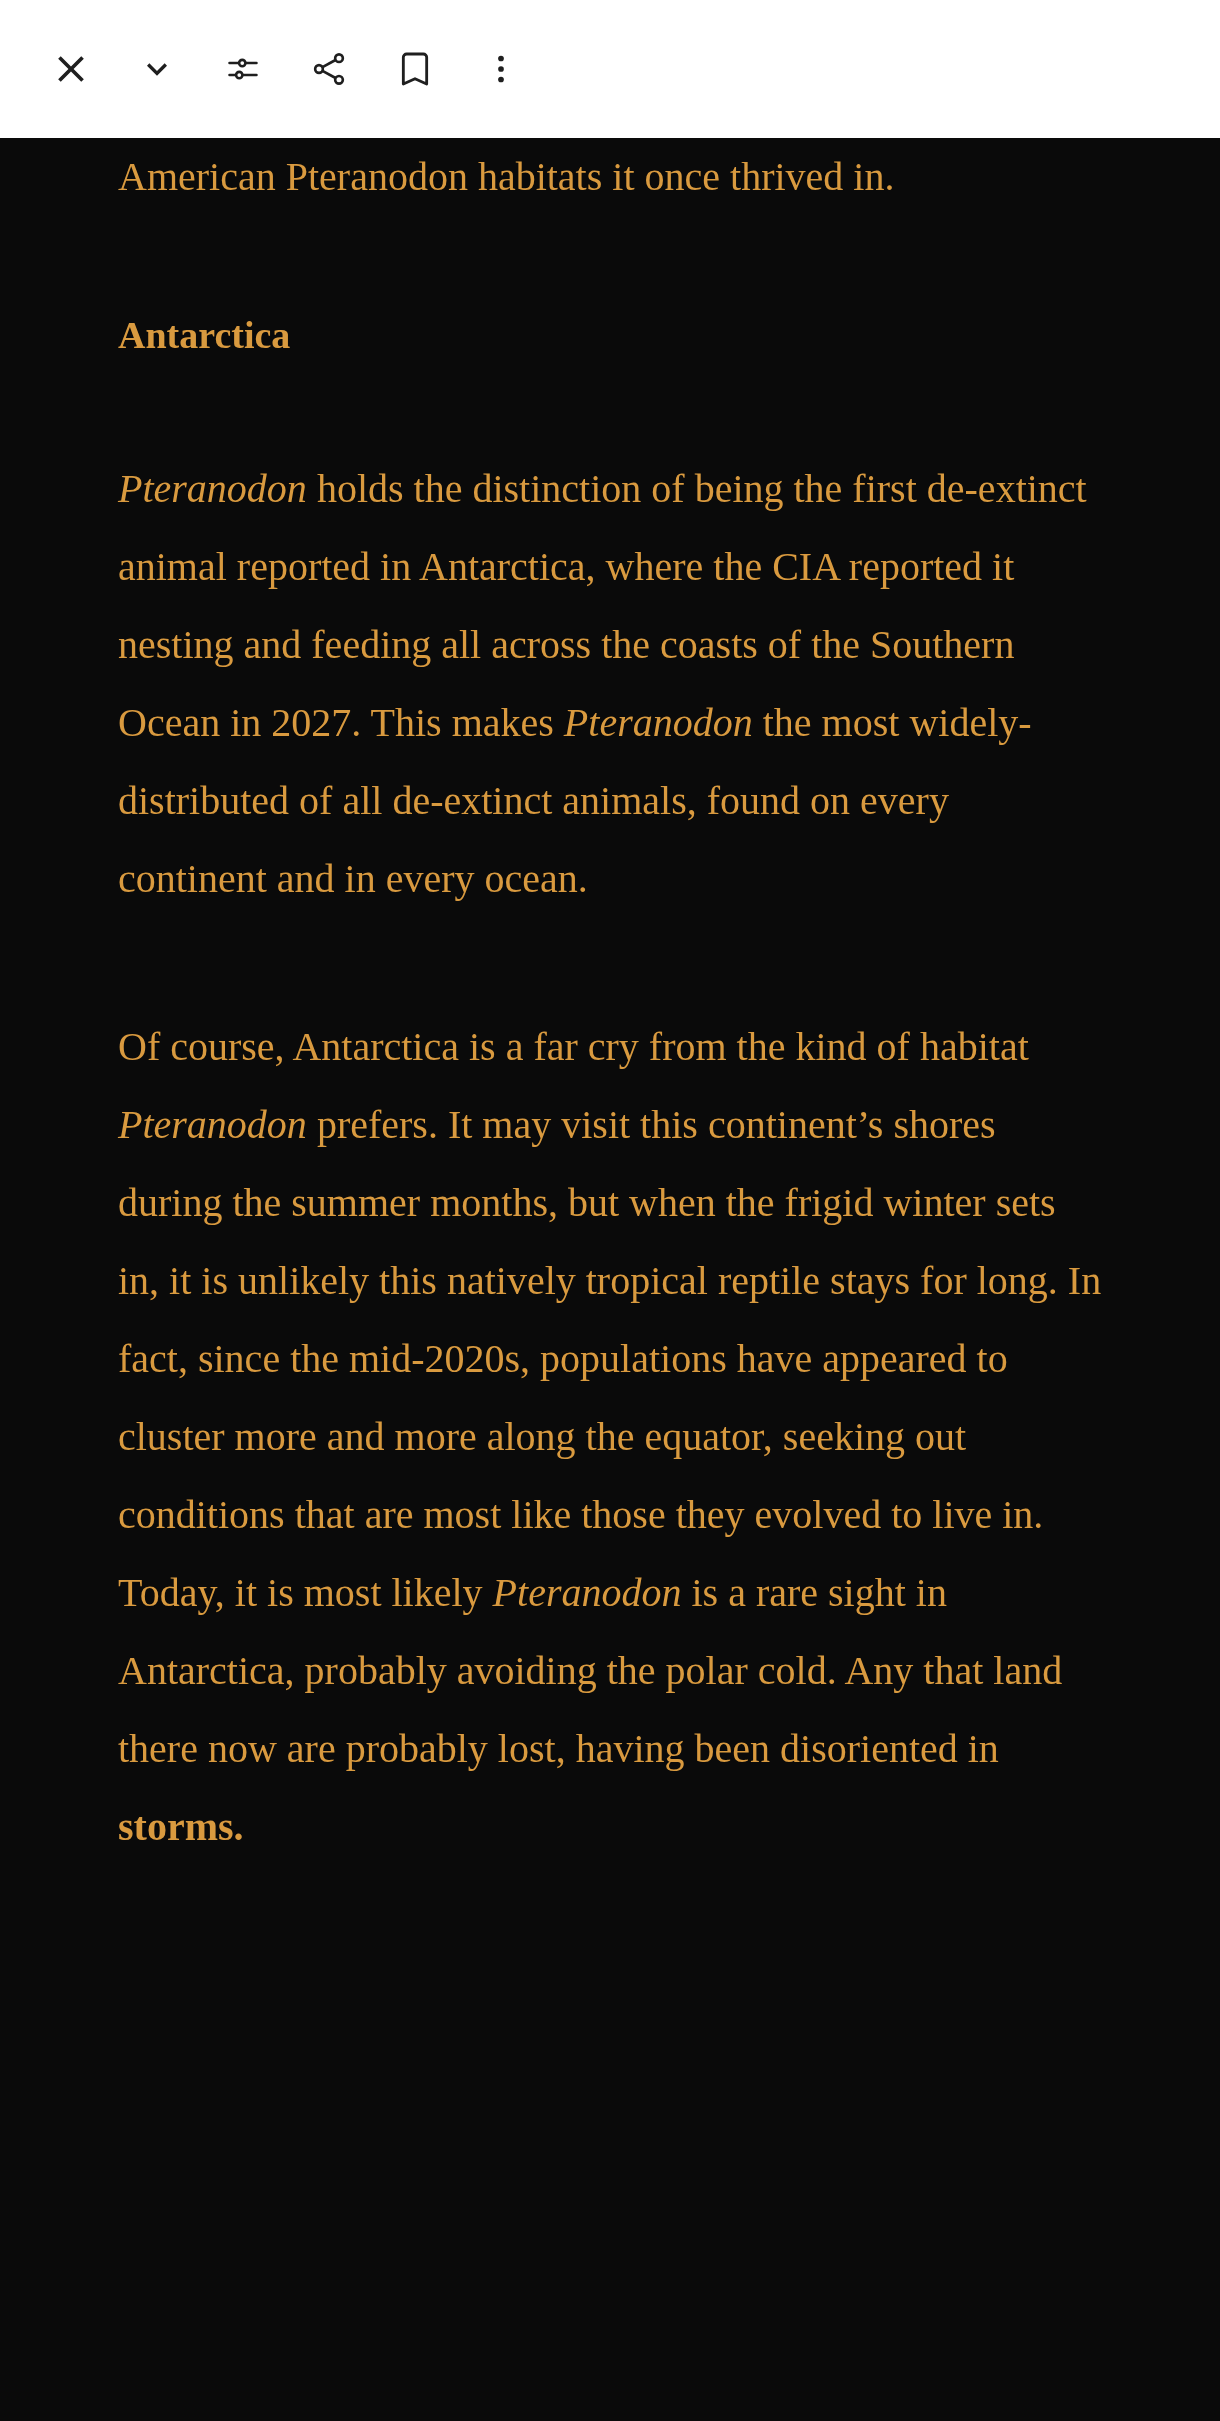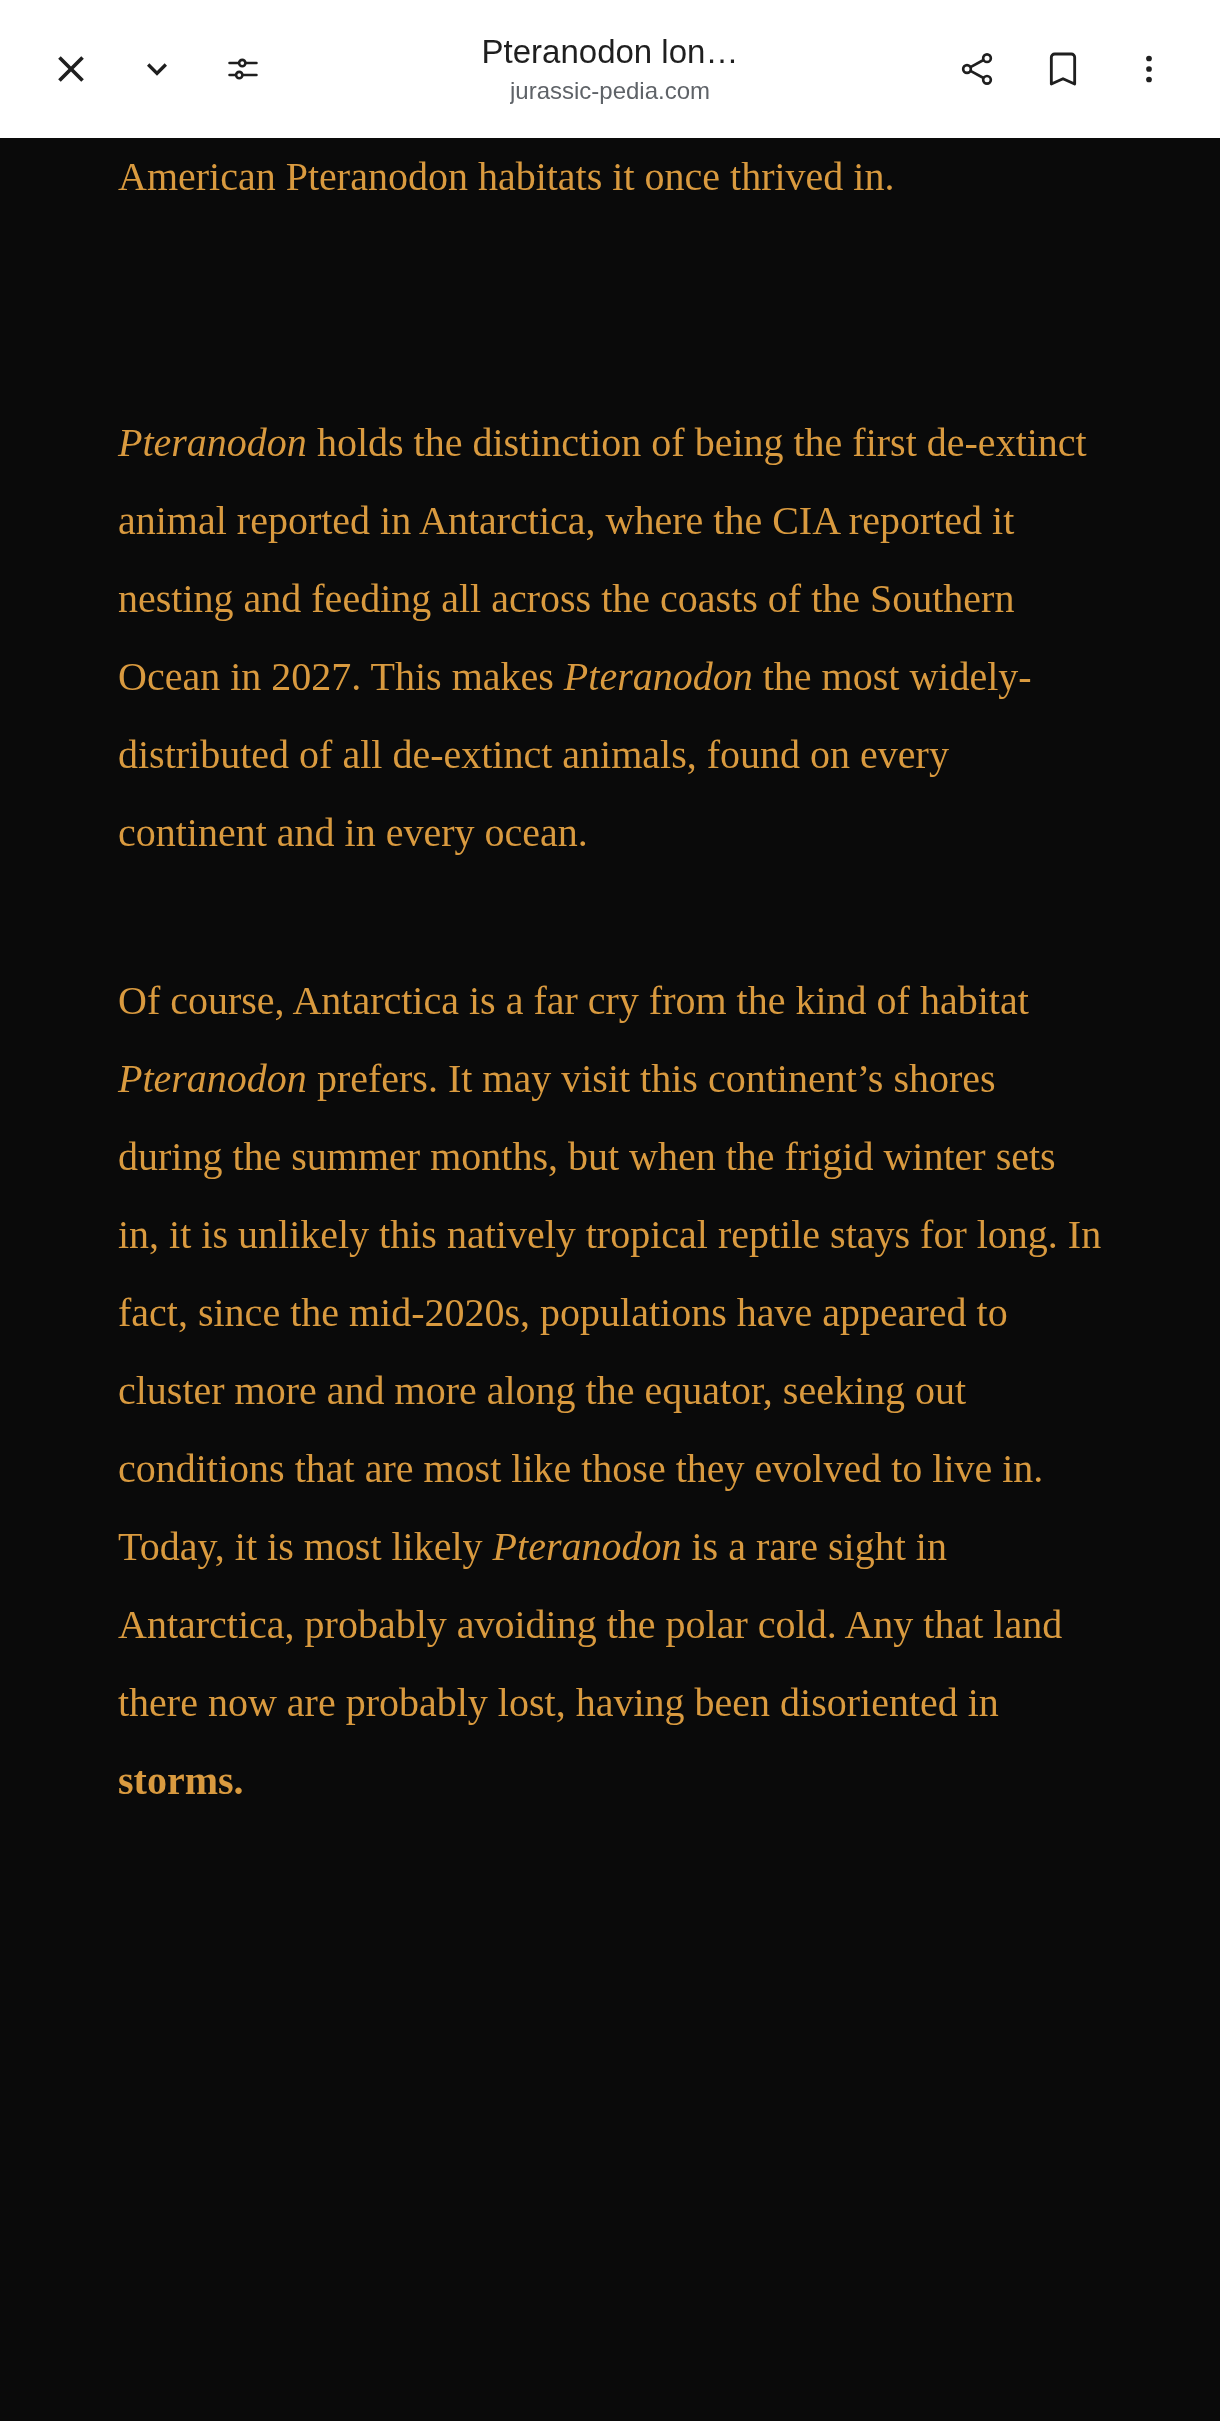--- a/index.html
+++ b/index.html
@@ -137,24 +137,20 @@
           <line x1="14" y1="8" x2="21" y2="8"></line>
           <line x1="3" y1="16" x2="7" y2="16"></line>
           <line x1="12" y1="16" x2="21" y2="16"></line>
         </g>
         <circle cx="11.5" cy="8" r="2.1" fill="none" stroke="#1f1f1f" stroke-width="1.7"></circle>
         <circle cx="9.5" cy="16" r="2.1" fill="none" stroke="#1f1f1f" stroke-width="1.7"></circle>
       </svg>
     </span>
   </div>
 
-  <div class="title-block">
-    <div class="cct-title">Pteranodon lon…</div>
-    <div class="cct-origin">jurassic-pedia.com</div>
-  </div>
 
   <div class="tb-btn">
     <span>
       <svg width="40" height="40" viewBox="0 0 24 24" aria-hidden="true">
         <g fill="none" stroke="#1f1f1f" stroke-width="1.6">
           <circle cx="18" cy="5.5" r="2.3"></circle>
           <circle cx="6" cy="12" r="2.3"></circle>
           <circle cx="18" cy="18.5" r="2.3"></circle>
           <line x1="8.1" y1="10.9" x2="15.9" y2="6.6"></line>
           <line x1="8.1" y1="13.1" x2="15.9" y2="17.4"></line>
@@ -182,20 +178,21 @@
   </div>
 </div>
 
 <div class="page">
   <div class="article">
 
     <p class="p-cont">American Pteranodon habitats it once thrived in.</p>
 
     <div class="spacer-1"></div>
 
+    <p class="h-sub">Antarctica</p>
 
     <div class="spacer-2"></div>
 
     <p><em class="it">Pteranodon</em><span> holds the distinction of being the first de-extinct animal reported in Antarctica, where the CIA reported it nesting and feeding all across the coasts of the Southern Ocean in 2027. This makes </span><em class="it">Pteranodon</em><span> the most widely-distributed of all de-extinct animals, found on every continent and in every ocean.</span></p>
 
     <div class="spacer-3"></div>
 
     <p><span>Of course, Antarctica is a far cry from the kind of habitat </span><em class="it">Pteranodon</em><span> prefers. It may visit this continent’s shores during the summer months, but when the frigid winter sets in, it is unlikely this natively tropical reptile stays for long. In fact, since the mid-2020s, populations have appeared to cluster more and more along the equator, seeking out conditions that are most like those they evolved to live in. Today, it is most likely </span><em class="it">Pteranodon</em><span> is a rare sight in Antarctica, probably avoiding the polar cold. Any that land there now are probably lost, having been disoriented in </span><span class="clip-last">storms.</span></p>
 
   </div>

